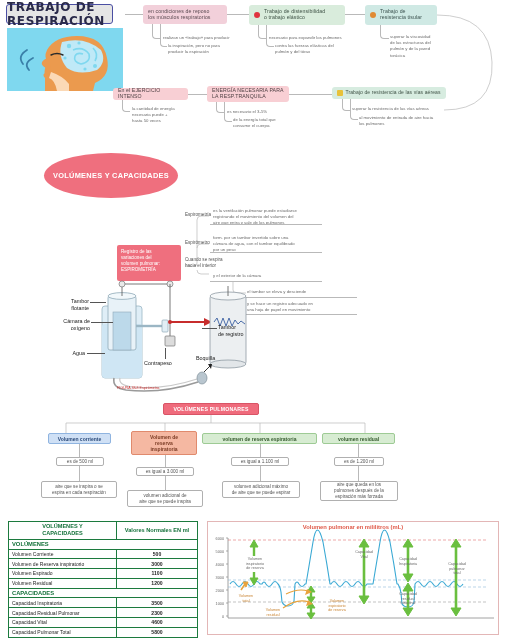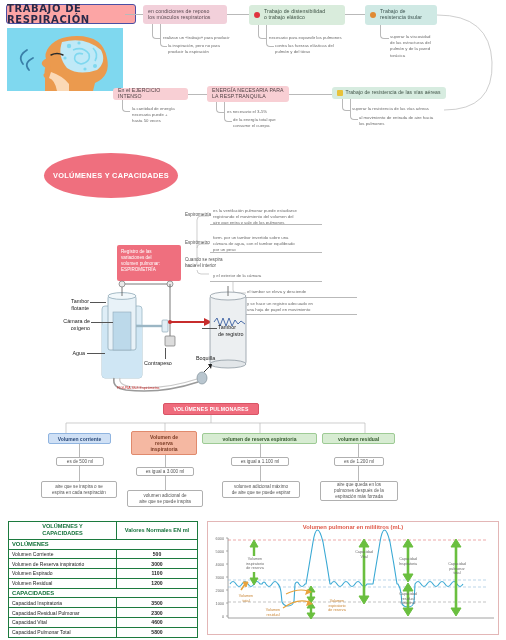--- a/index.html
+++ b/index.html
@@ -46,29 +46,29 @@
 
   
   .ln { position: absolute; background: #b9b9b9; }
   .lnh { height: 0.7px; }
   .lnv { width: 0.7px; }
   .lnc { position:absolute; border-left: 0.7px solid #b9b9b9; border-bottom: 0.7px solid #b9b9b9; border-bottom-left-radius: 4px; }
 
   
   .banner {
     position: absolute;
-    left: 6px; top: 4px; width: 130px; height: 20px;
-    background: #fca5a5;
+    left: 6px; top: 4px; width: 107px; height: 20px;
+    background: #e5e5e5;
     border: 1.2px solid #4b4fa3;
     border-radius: 3px;
     display: flex; align-items: center; justify-content: center;
     color: #2a2a4a;
     font-family: "DejaVu Sans", sans-serif;
     font-weight: bold;
-    font-size: 10px;
+    font-size: 12px;
     letter-spacing: 0.6px;
   }
 
   
   .illus {
     position: absolute; left: 7px; top: 28px; width: 116px; height: 63px;
     background: #7fd8ef; overflow: hidden;
   }
 
   

